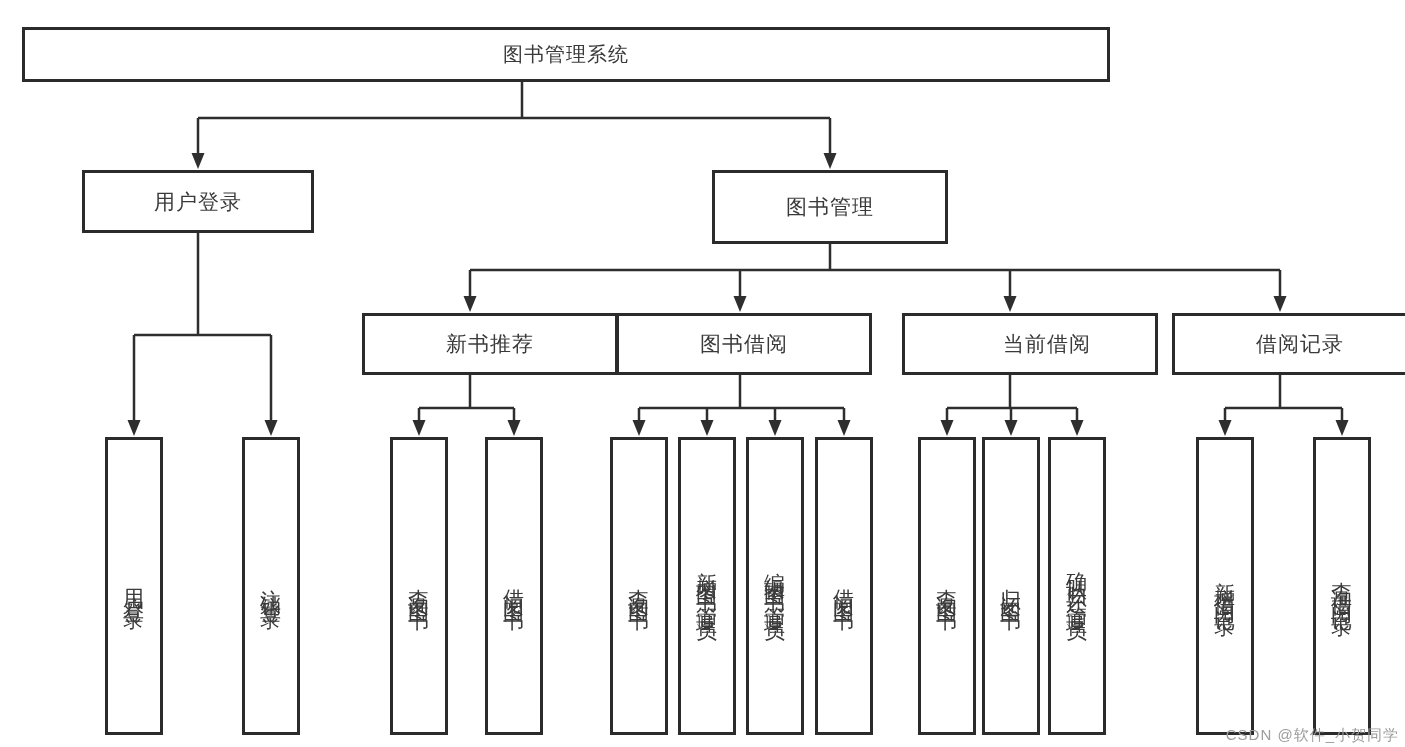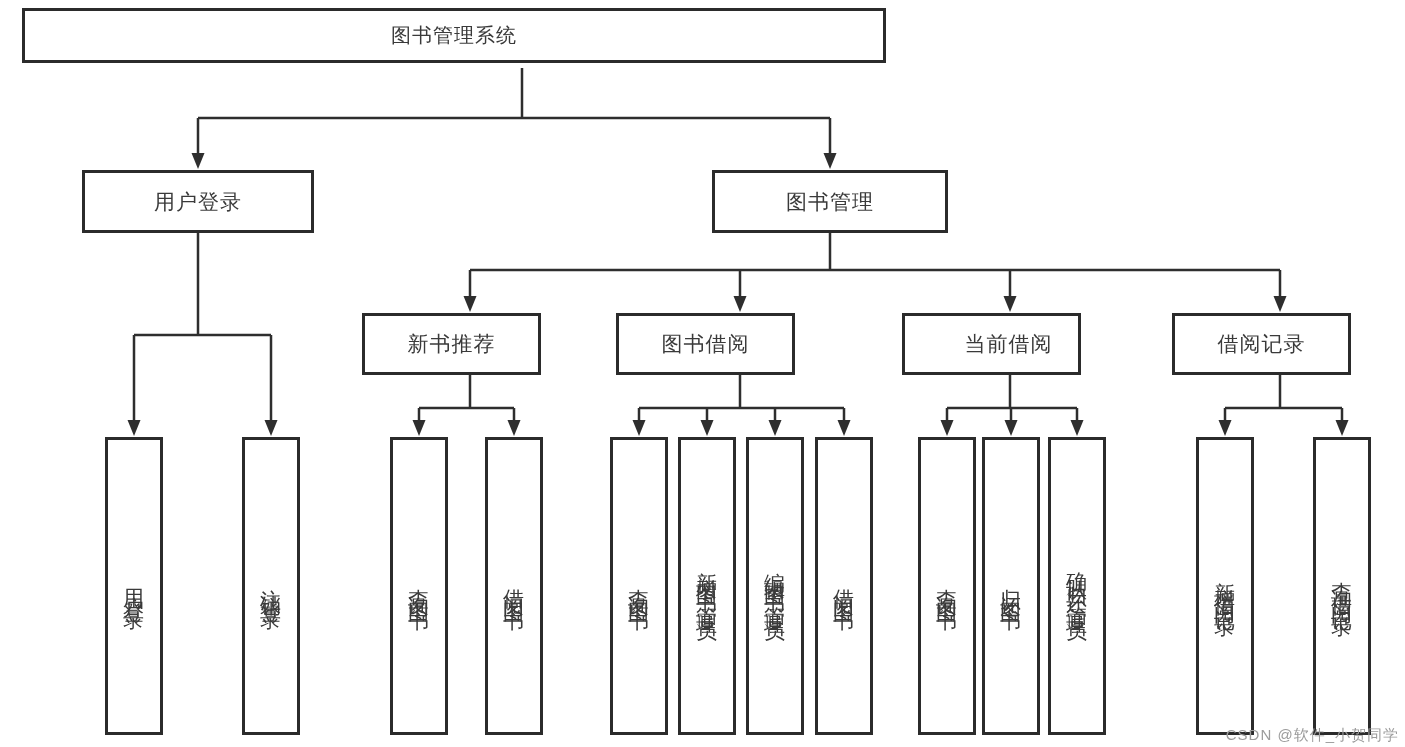--- a/index.html
+++ b/index.html
@@ -31,24 +31,24 @@
     position: absolute;
     border: 3px solid var(--border);
     background: #fff;
     display: flex;
     align-items: center;
     justify-content: center;
     color: var(--text);
     letter-spacing: 1px;
   }
   .hbox { font-size: 21px; }
-  .root  { left: 22px;  top: 8px;  width: 864px; height: 55px; font-size: 20px; }
+  .root  { left: 22px;  top: 27px;  width: 1088px; height: 55px; font-size: 20px; }
   .n-user-login { left: 82px;  top: 170px; width: 232px; height: 63px; }
-  .n-book-mgmt  { left: 712px; top: 170px; width: 236px; height: 63px; }
-  .l3 { top: 313px; width: 179px; height: 62px; }
+  .n-book-mgmt  { left: 712px; top: 170px; width: 236px; height: 74px; }
+  .l3 { top: 313px; width: 256px; height: 62px; }
   .n-new-books { left: 362px; }
   .n-borrow    { left: 616px; }
   .n-current   { left: 902px; padding-left: 34px; }
   .n-records   { left: 1172px; }
   .leaf {
     position: absolute;
     top: 437px;
     width: 58px;
     height: 298px;
     border: 3px solid var(--border);

